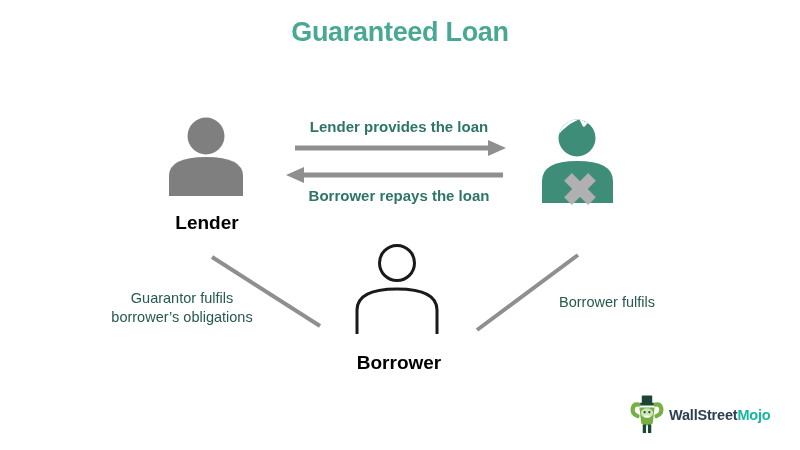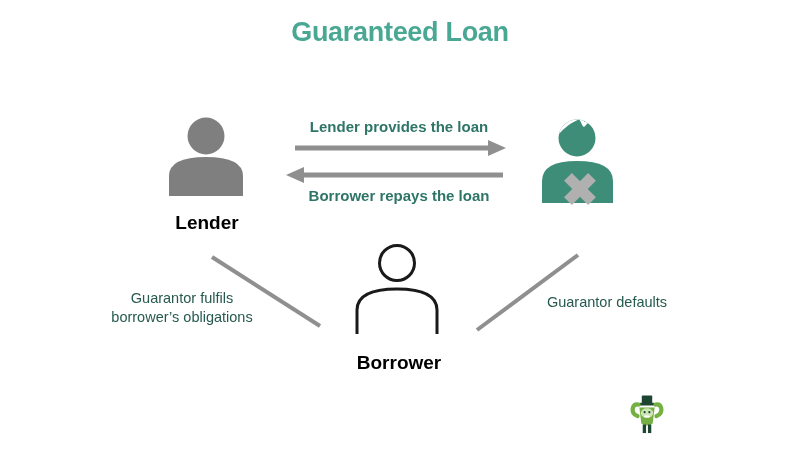--- a/index.html
+++ b/index.html
@@ -130,31 +130,34 @@
   <div class="actor-label" style="left:207px; top:212px;">Lender</div>
 
 
   <div class="actor-label" style="left:399px; top:352px;">Borrower</div>
 
   <div class="note-label" style="left:182px; top:289px;">
     <div>Guarantor fulfils</div>
     <div>borrower’s obligations</div>
   </div>
 
-  <div class="note-label" style="left:607px; top:293px;">Guarantor defaults</div>
+  <div class="note-label" style="left:607px; top:293px;">Borrower fulfils</div>
 
   <div class="brand-logo">
     <svg width="38" height="42" viewBox="0 0 40 42">
       <rect x="14.5" y="0.5" width="11" height="8" rx="1" fill="#1C4532"></rect>
       <rect x="11.5" y="8" width="17" height="3" rx="1.5" fill="#1C4532"></rect>
       <path d="M10,22 Q4,20 5,14 Q6,9 11,10" stroke="#76B043" stroke-width="4.5" fill="none" stroke-linecap="round"></path>
       <path d="M30,22 Q36,20 35,14 Q34,9 29,10" stroke="#76B043" stroke-width="4.5" fill="none" stroke-linecap="round"></path>
       <path d="M12,13 L28,13 L26,30 Q20,34 14,30 Z" fill="#76B043"></path>
       <ellipse cx="20" cy="19" rx="6.5" ry="5" fill="#CDE6B5"></ellipse>
       <circle cx="17.5" cy="18" r="1.1" fill="#1C4532"></circle>
       <circle cx="22.5" cy="18" r="1.1" fill="#1C4532"></circle>
       <rect x="17" y="21.5" width="6" height="2" rx="1" fill="#ffffff"></rect>
       <rect x="15.5" y="31" width="3.5" height="9" fill="#1C4532"></rect>
       <rect x="21" y="31" width="3.5" height="9" fill="#1C4532"></rect>
     </svg>
+    <div class="brand-text">
+      <span class="primary">WallStreet</span><span class="secondary">Mojo</span>
+    </div>
   </div>
 
 </div>
 
 </body></html>

